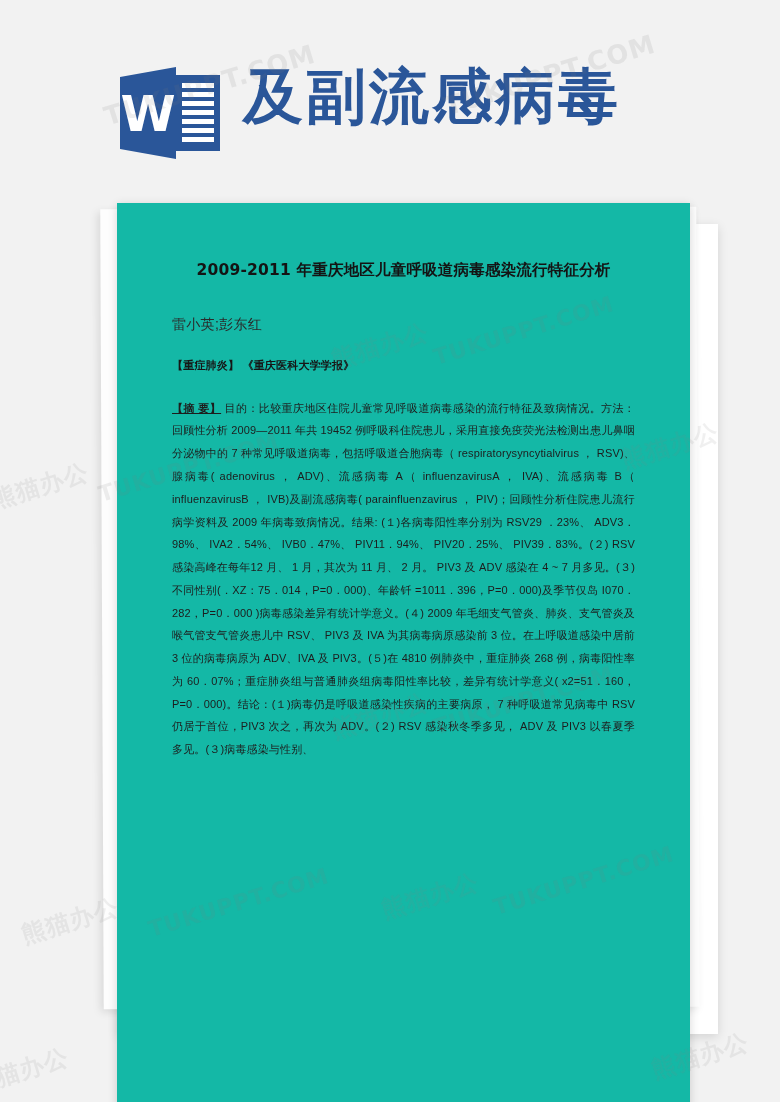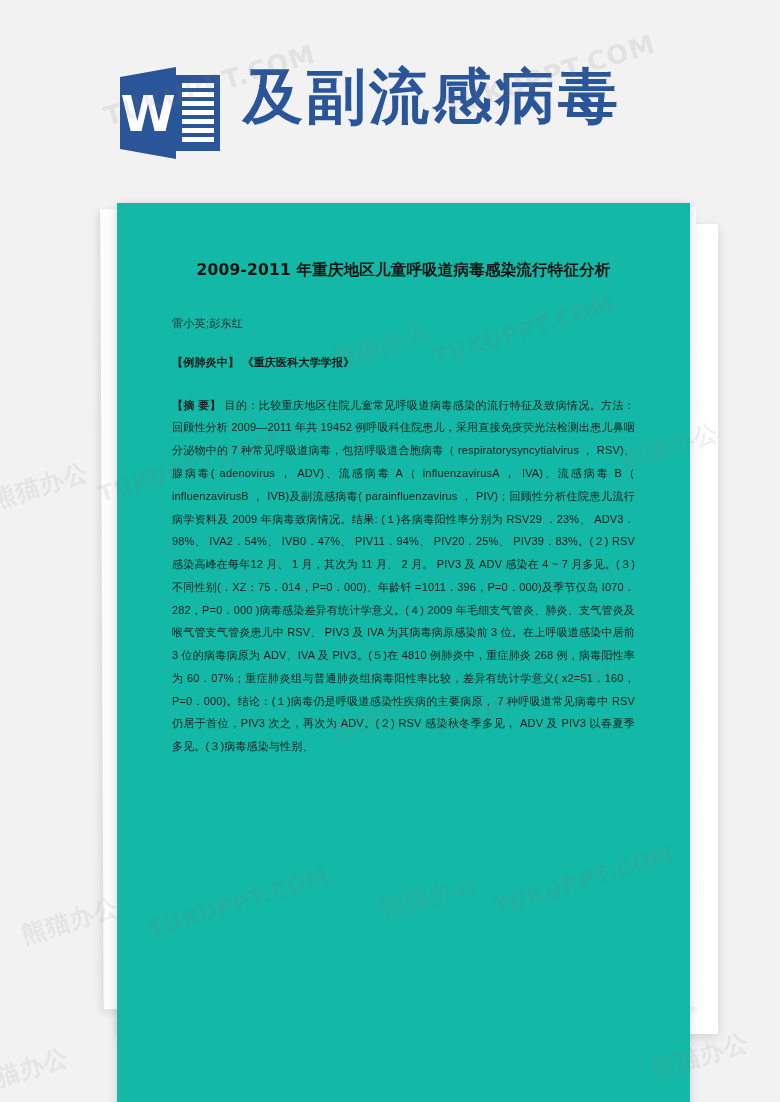--- a/index.html
+++ b/index.html
@@ -119,21 +119,21 @@
     font-family: "DejaVu Sans", "Liberation Sans", sans-serif;
     font-size: 15.5px;
     font-weight: 700;
     text-align: center;
     letter-spacing: 0.2px;
     line-height: 1.4;
     margin: 0 0 34px 0;
     color: #141414;
   }
   .authors {
-    font-size: 11px;
+    font-size: 14px;
     color: #2a2a2a;
     margin: 0 0 24px 0;
     letter-spacing: 0.3px;
   }
   .meta-row {
     font-size: 11px;
     font-weight: 700;
     color: #161616;
     margin: 0 0 24px 0;
     letter-spacing: 0.2px;
@@ -147,20 +147,21 @@
   .abstract {
     font-size: 11px;
     line-height: 2.07;
     color: #1d1d1d;
     text-align: justify;
     margin: 0;
     letter-spacing: 0.15px;
   }
   .abstract .lbl {
     font-weight: 700;
+    text-decoration: underline;
   }
 </style>
 </head>
 <body>
 
 <div class="header">
 
   <div class="word-logo">
     <svg viewBox="0 0 105 100" width="105" height="100" aria-hidden="true">
 
@@ -186,21 +187,21 @@
   <div class="sheet-mid"></div>
   <div class="sheet-front">
 
     <div class="doc-content">
 
       <h1 class="paper-title">2009-2011 年重庆地区儿童呼吸道病毒感染流行特征分析</h1>
 
       <div class="authors">雷小英;彭东红</div>
 
       <div class="meta-row">
-        <span>【例肺炎中】</span>
+        <span>【重症肺炎】</span>
         <span class="meta-val bold">《重庆医科大学学报》</span>
       </div>
 
 
       <p class="abstract">
         <span class="lbl">【摘 要】</span><span> 目的：比较重庆地区住院儿童常见呼吸道病毒感染的流行特征及致病情况。方法：回顾性分析 2009—2011 年共 19452 例呼吸科住院患儿，采用直接免疫荧光法检测出患儿鼻咽分泌物中的 7 种常见呼吸道病毒，包括呼吸道合胞病毒（ respiratorysyncytialvirus ， RSV)、腺病毒( adenovirus ， ADV)、流感病毒 A（ influenzavirusA ， IVA)、流感病毒 B（ influenzavirusB ， IVB)及副流感病毒( parainfluenzavirus ， PIV)；回顾性分析住院患儿流行病学资料及 2009 年病毒致病情况。结果: (１)各病毒阳性率分别为 RSV29 ．23%、 ADV3．98%、 IVA2．54%、 IVB0．47%、 PIV11．94%、 PIV20．25%、 PIV39．83%。(２) RSV 感染高峰在每年12 月、 1 月，其次为 11 月、 2 月。 PIV3 及 ADV 感染在 4 ~ 7 月多见。(３)不同性别(．XZ：75．014，P=0．000)、年龄钎 =1011．396，P=0．000)及季节仅岛 I070．282，P=0．000 )病毒感染差异有统计学意义。(４) 2009 年毛细支气管炎、肺炎、支气管炎及喉气管支气管炎患儿中 RSV、 PIV3 及 IVA 为其病毒病原感染前 3 位。在上呼吸道感染中居前 3 位的病毒病原为 ADV、IVA 及 PIV3。(５)在 4810 例肺炎中，重症肺炎 268 例，病毒阳性率为 60．07%；重症肺炎组与普通肺炎组病毒阳性率比较，差异有统计学意义( x2=51．160，P=0．000)。结论：(１)病毒仍是呼吸道感染性疾病的主要病原， 7 种呼吸道常见病毒中 RSV 仍居于首位，PIV3 次之，再次为 ADV。(２) RSV 感染秋冬季多见， ADV 及 PIV3 以春夏季多见。(３)病毒感染与性别、</span>
       </p>
 
     </div>
   </div>

